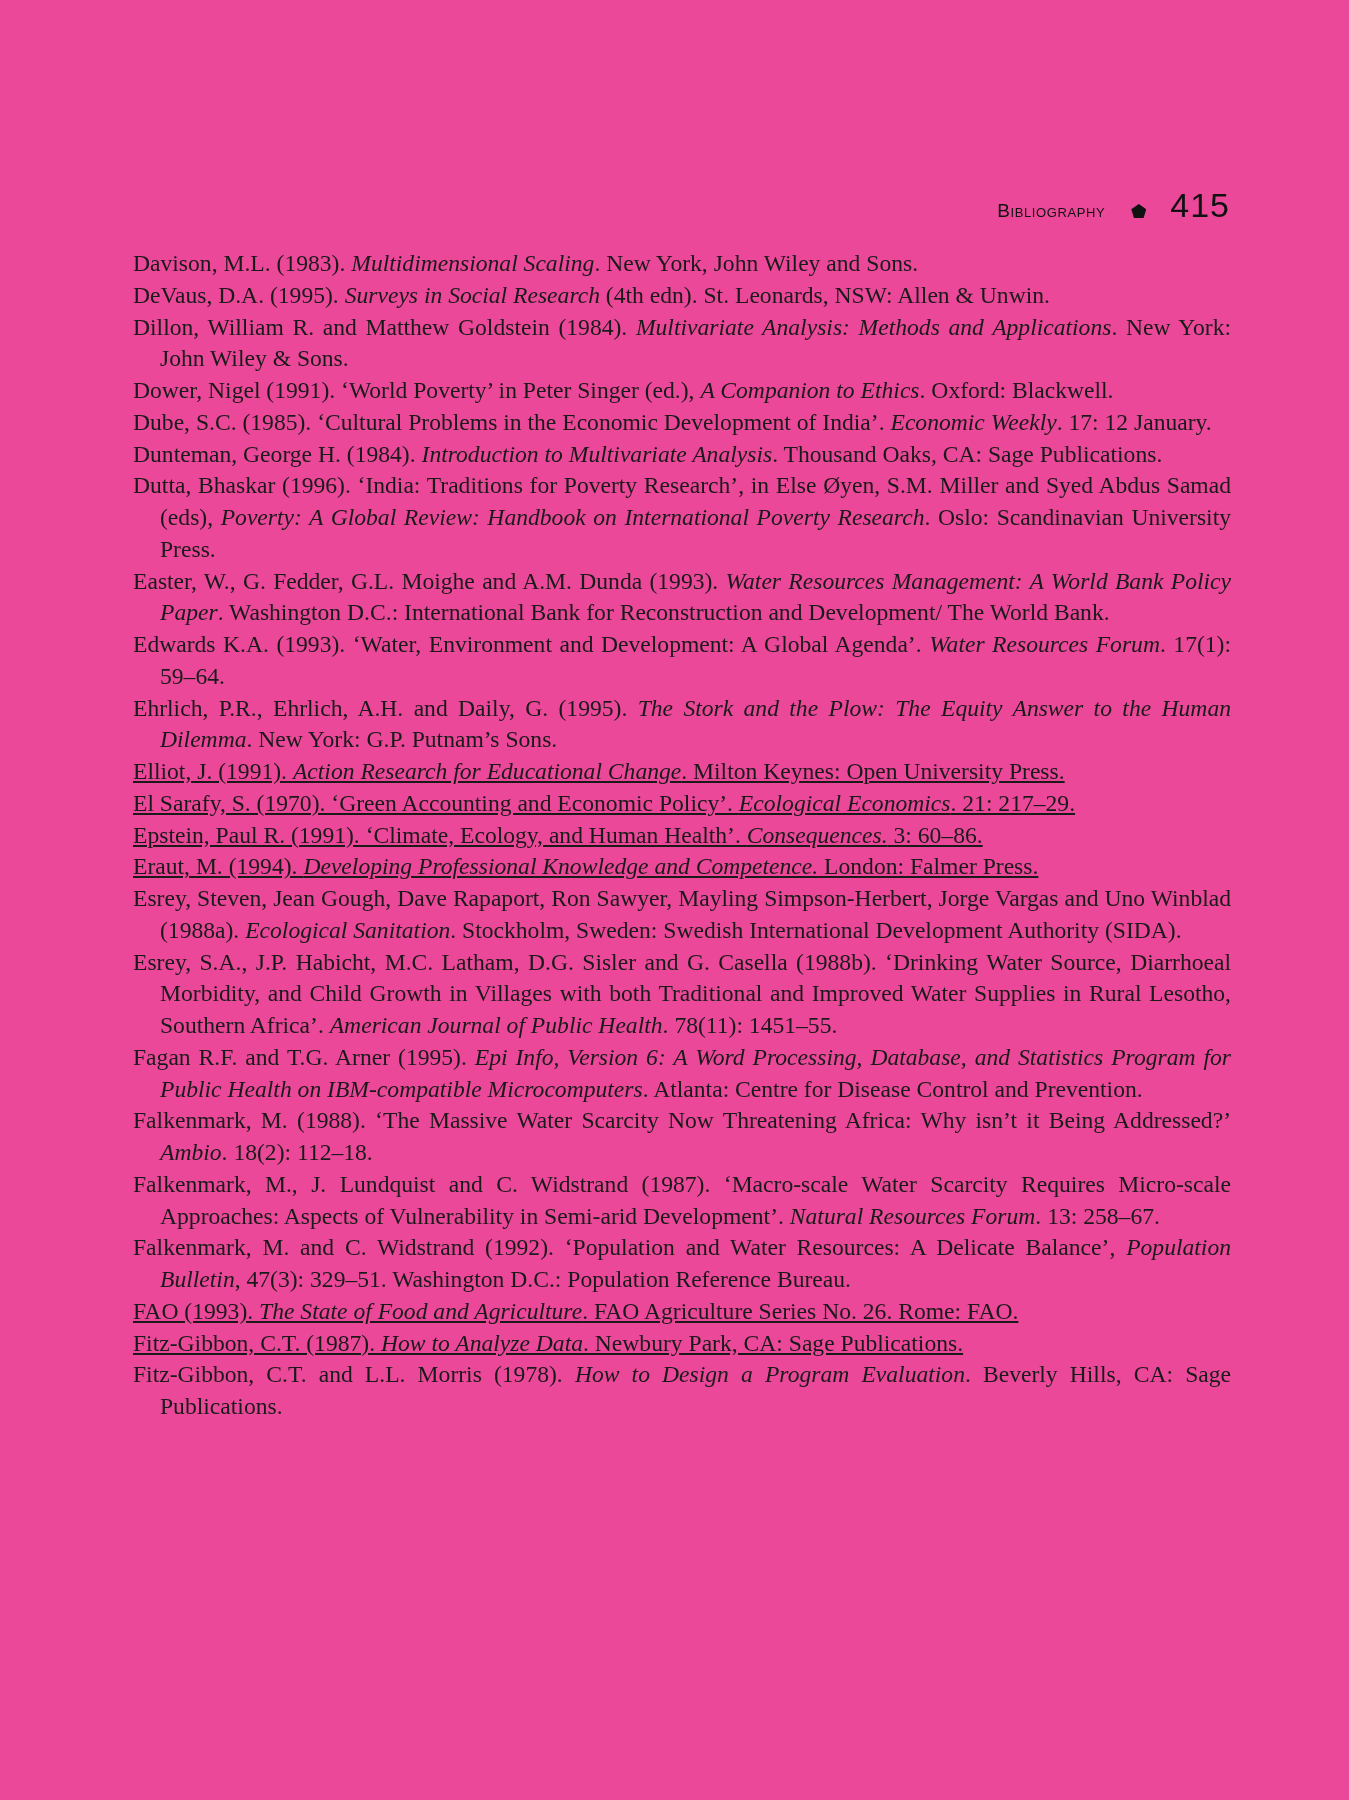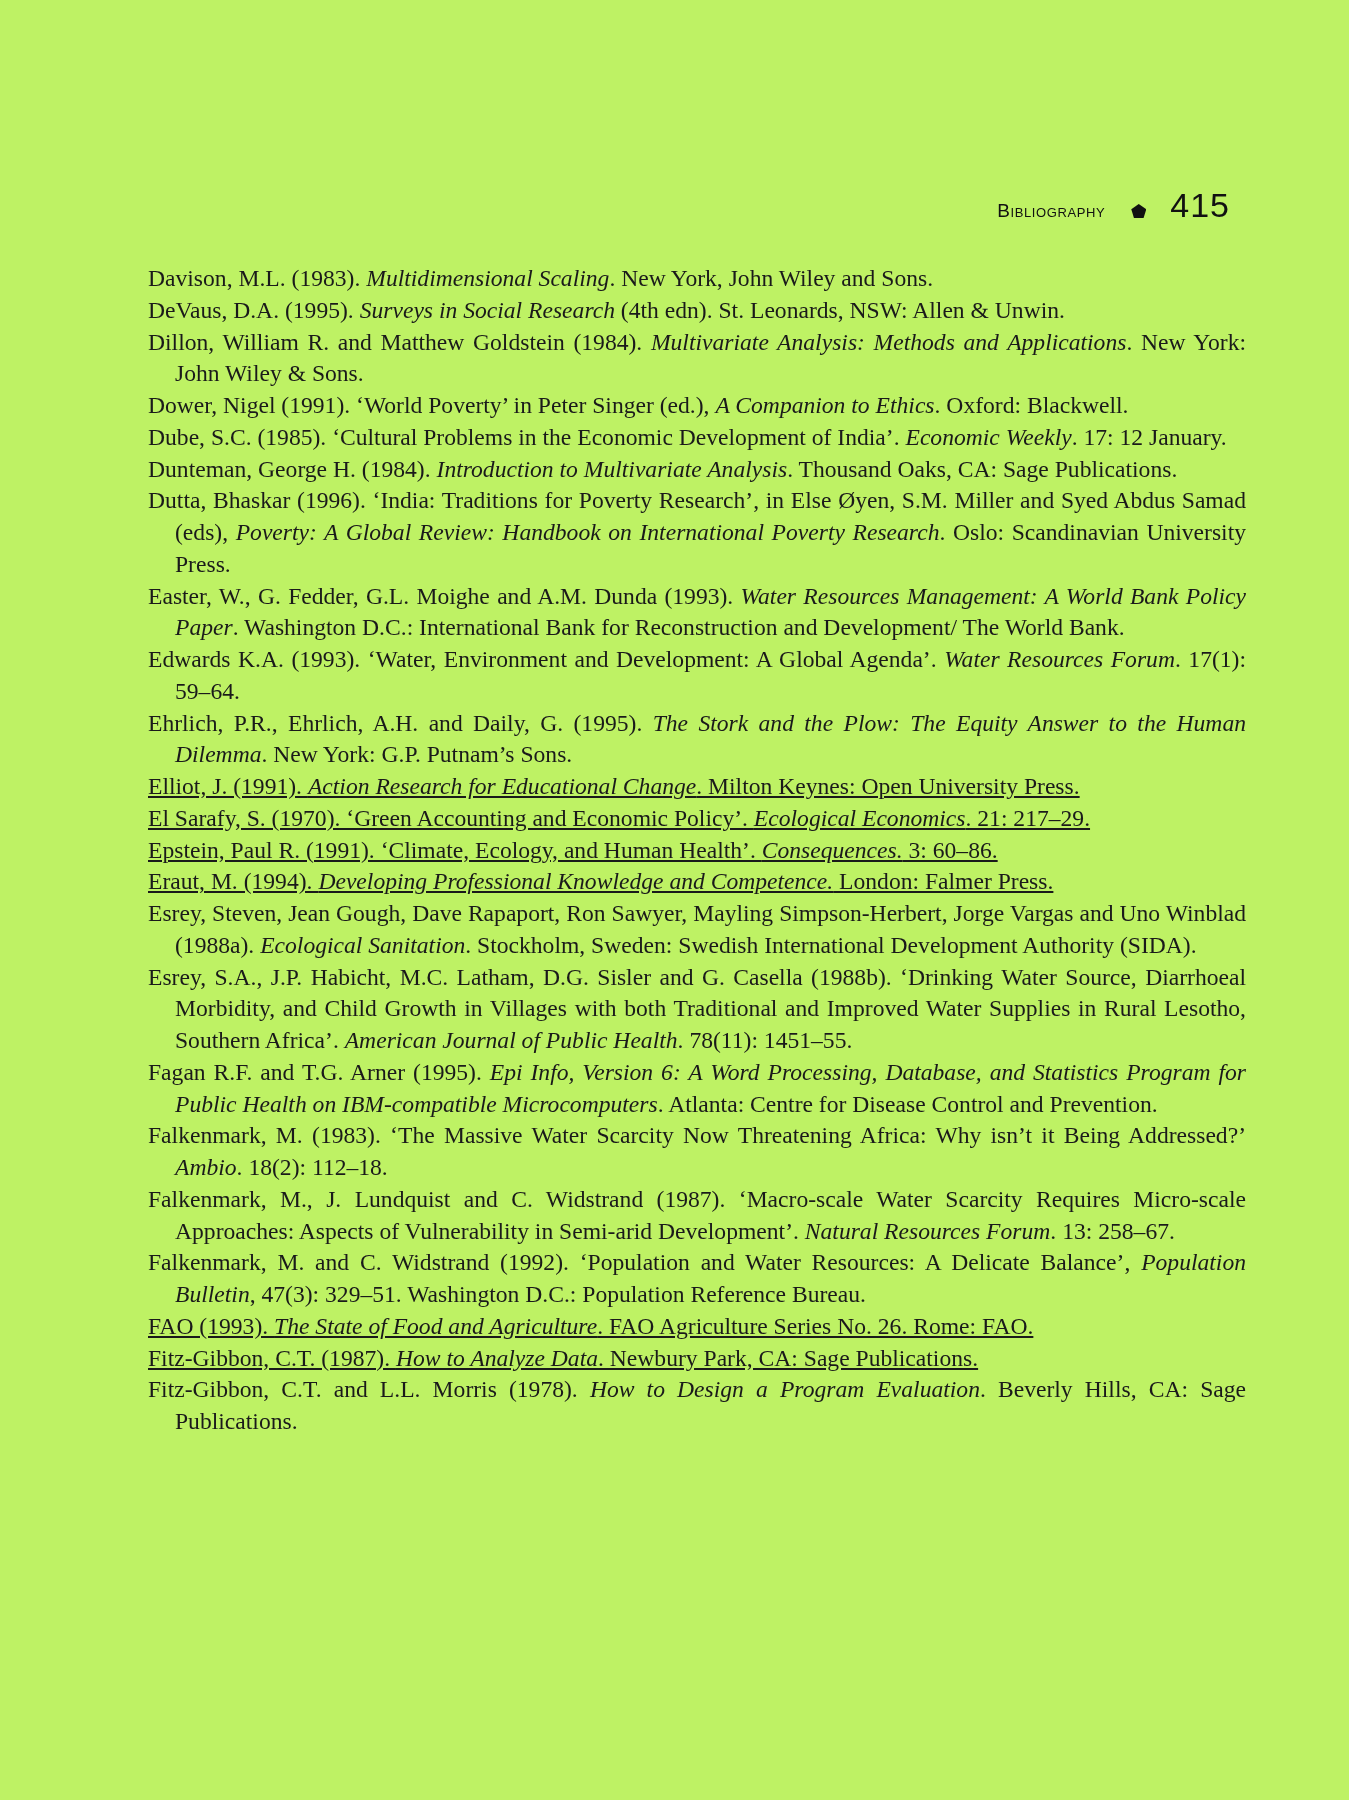--- a/index.html
+++ b/index.html
@@ -1,19 +1,19 @@
 <!DOCTYPE html>
 <html><head>
 <meta charset="utf-8">
 <style>
   html, body { margin: 0; padding: 0; background: #ffffff; }
   body { width: 1349px; height: 1800px; position: relative; overflow: hidden; }
   .page {
     position: absolute; left: 0; top: 0; width: 1349px; height: 1800px;
-    background: #bef264; color: #1a1a1a;
+    background: #ec4899; color: #1a1a1a;
     font-family: "Liberation Serif", "DejaVu Serif", serif;
   }
   .running-head {
     position: absolute; top: 186px; right: 119px;
     display: flex; align-items: baseline; gap: 0;
     font-family: "Liberation Sans", "DejaVu Sans", sans-serif;
     color: #111;
   }
   .rh-title {
     font-variant: small-caps; font-size: 19px; letter-spacing: 0.6px;
@@ -21,21 +21,21 @@
   .rh-bullet {
     display: inline-block; width: 15px; height: 14px; margin: 0 24px 0 26px;
     background: #111;
     clip-path: polygon(50% 0%, 100% 38%, 82% 100%, 18% 100%, 0% 38%);
     transform: translateY(1px);
   }
   .rh-page { font-size: 34px; letter-spacing: 1px; }
 
   .bib {
     position: absolute; left: 133px; top: 248px; width: 1098px;
-    margin: 15px; padding: 0; list-style: none;
+    margin: 0; padding: 0; list-style: none;
     font-size: 23.6px; line-height: 31.75px;
     text-align: justify;
   }
   .bib li {
     padding-left: 27px; text-indent: -27px;
     margin: 0;
   }
   .bib li.nojust { text-align: left; text-decoration: underline; }
   .bib i { font-style: italic; }
 </style>
@@ -61,21 +61,21 @@
     <li><span>Easter, W., G. Fedder, G.L. Moighe and A.M. Dunda (1993). </span><i>Water Resources Management: A World Bank Policy Paper</i><span>. Washington D.C.: International Bank for Reconstruction and Development/ The World Bank.</span></li>
     <li><span>Edwards K.A. (1993). ‘Water, Environment and Development: A Global Agenda’. </span><i>Water Resources Forum</i><span>. 17(1): 59–64.</span></li>
     <li><span>Ehrlich, P.R., Ehrlich, A.H. and Daily, G. (1995). </span><i>The Stork and the Plow: The Equity Answer to the Human Dilemma</i><span>. New York: G.P. Putnam’s Sons.</span></li>
     <li class="nojust"><span>Elliot, J. (1991). </span><i>Action Research for Educational Change</i><span>. Milton Keynes: Open University Press.</span></li>
     <li class="nojust"><span>El Sarafy, S. (1970). ‘Green Accounting and Economic Policy’. </span><i>Ecological Economics</i><span>. 21: 217–29.</span></li>
     <li class="nojust"><span>Epstein, Paul R. (1991). ‘Climate, Ecology, and Human Health’. </span><i>Consequences.</i><span> 3: 60–86.</span></li>
     <li class="nojust"><span>Eraut, M. (1994). </span><i>Developing Professional Knowledge and Competence.</i><span> London: Falmer Press.</span></li>
     <li><span>Esrey, Steven, Jean Gough, Dave Rapaport, Ron Sawyer, Mayling Simpson-Herbert, Jorge Vargas and Uno Winblad (1988a). </span><i>Ecological Sanitation</i><span>. Stockholm, Sweden: Swedish International Devel­opment Authority (SIDA).</span></li>
     <li><span>Esrey, S.A., J.P. Habicht, M.C. Latham, D.G. Sisler and G. Casella (1988b). ‘Drinking Water Source, Diarrhoeal Morbidity, and Child Growth in Villages with both Traditional and Improved Water Supplies in Rural Lesotho, Southern Africa’. </span><i>American Journal of Public Health</i><span>. 78(11): 1451–55.</span></li>
     <li><span>Fagan R.F. and T.G. Arner (1995). </span><i>Epi Info, Version 6: A Word Processing, Database, and Statistics Program for Public Health on IBM-compatible Microcomputers</i><span>. Atlanta: Centre for Disease Control and Prevention.</span></li>
-    <li><span>Falkenmark, M. (1983). ‘The Massive Water Scarcity Now Threatening Africa: Why isn’t it Being Addressed?’ </span><i>Ambio</i><span>. 18(2): 112–18.</span></li>
+    <li><span>Falkenmark, M. (1988). ‘The Massive Water Scarcity Now Threatening Africa: Why isn’t it Being Addressed?’ </span><i>Ambio</i><span>. 18(2): 112–18.</span></li>
     <li><span>Falkenmark, M., J. Lundquist and C. Widstrand (1987). ‘Macro-scale Water Scarcity Requires Micro-scale Approaches: Aspects of Vulnerability in Semi-arid Development’. </span><i>Natural Resources Forum</i><span>. 13: 258–67.</span></li>
     <li><span>Falkenmark, M. and C. Widstrand (1992). ‘Population and Water Resources: A Delicate Balance’, </span><i>Population Bulletin</i><span>, 47(3): 329–51. Washington D.C.: Population Reference Bureau.</span></li>
     <li class="nojust"><span>FAO (1993). </span><i>The State of Food and Agriculture</i><span>. FAO Agriculture Series No. 26. Rome: FAO.</span></li>
     <li class="nojust"><span>Fitz-Gibbon, C.T. (1987). </span><i>How to Analyze Data</i><span>. Newbury Park, CA: Sage Publications.</span></li>
     <li><span>Fitz-Gibbon, C.T. and L.L. Morris (1978). </span><i>How to Design a Program Evaluation</i><span>. Beverly Hills, CA: Sage Publications.</span></li>
   </ul>
 
 </div>
 
 </body></html>

